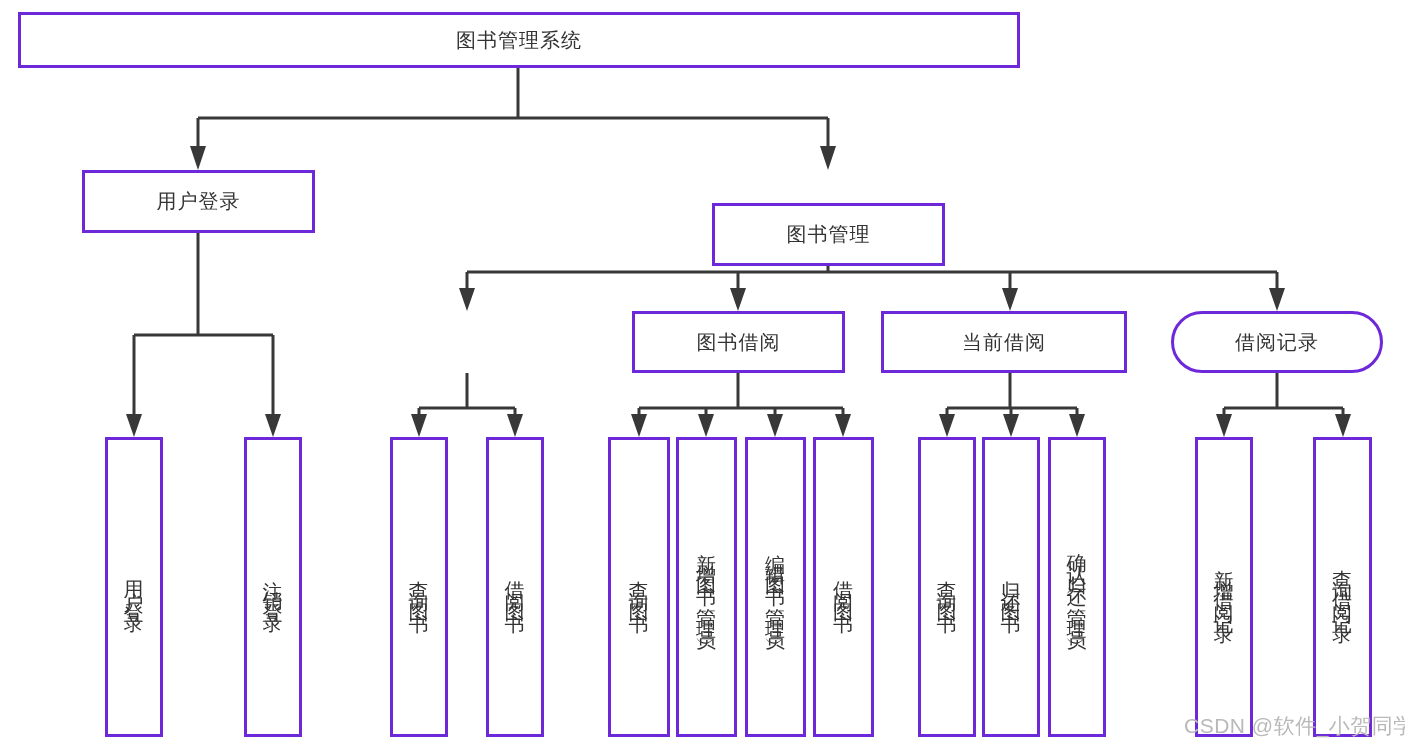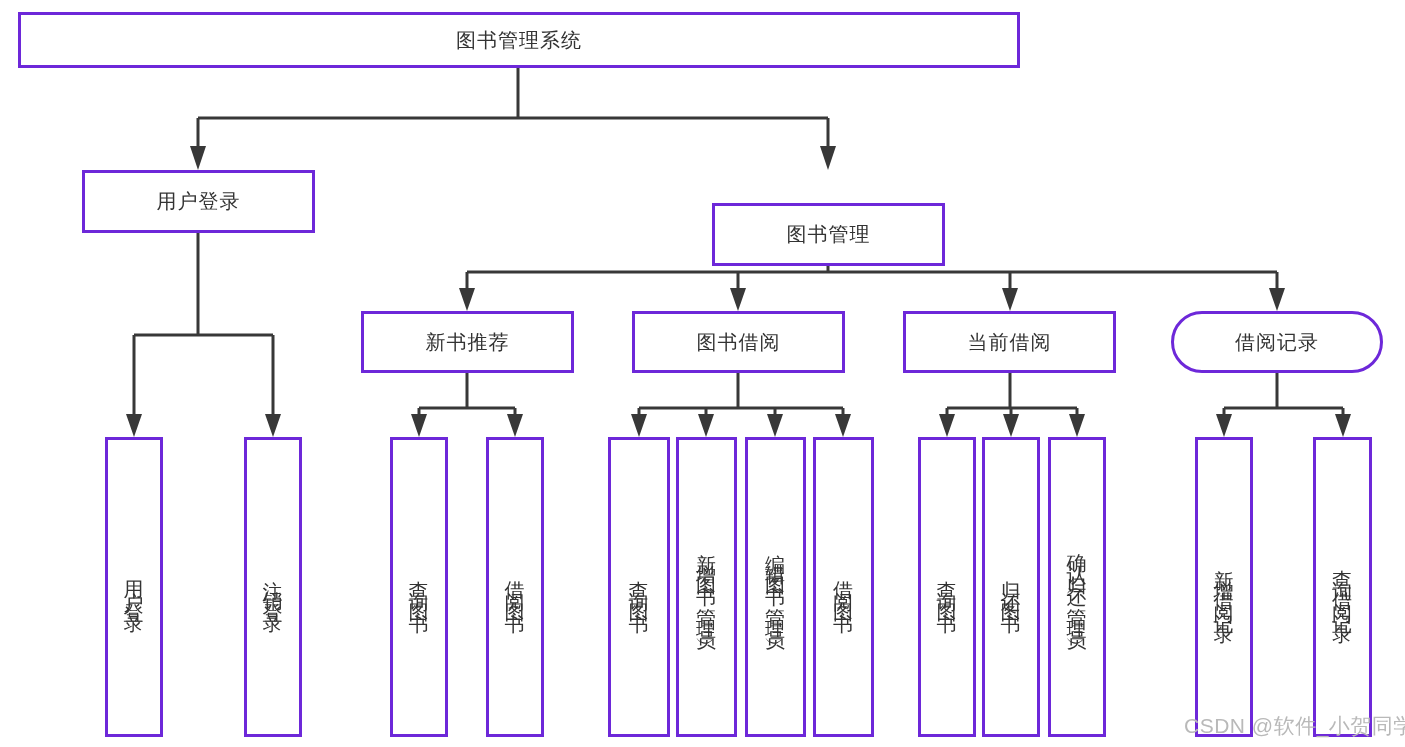--- a/index.html
+++ b/index.html
@@ -99,27 +99,24 @@
     <span>图书管理系统</span>
   </div>
 
   <div class="node hnode" style="left:82px; top:170px; width:233px;">
     <span>用户登录</span>
   </div>
   <div class="node hnode" style="left:712px; top:170px; width:233px;margin-top:33px;">
     <span>图书管理</span>
   </div>
 
-  <div class="node hnode" style="left:361px; top:311px; width:213px; height:62px;">
-    <span>新书推荐</span>
-  </div>
   <div class="node hnode" style="left:632px; top:311px; width:213px; height:62px;">
     <span>图书借阅</span>
   </div>
-  <div class="node hnode" style="left:903px; top:311px; width:213px; height:62px;">
+  <div class="node hnode" style="left:881px; top:311px; width:246px; height:62px;">
     <span>当前借阅</span>
   </div>
   <div class="node hnode" style="left:1171px; top:311px; width:212px; height:62px;border-radius:31px;">
     <span>借阅记录</span>
   </div>
 
   <div class="node leaf" style="left:105px;">
     <span class="vtext">用户登录</span>
   </div>
   <div class="node leaf" style="left:244px;">

